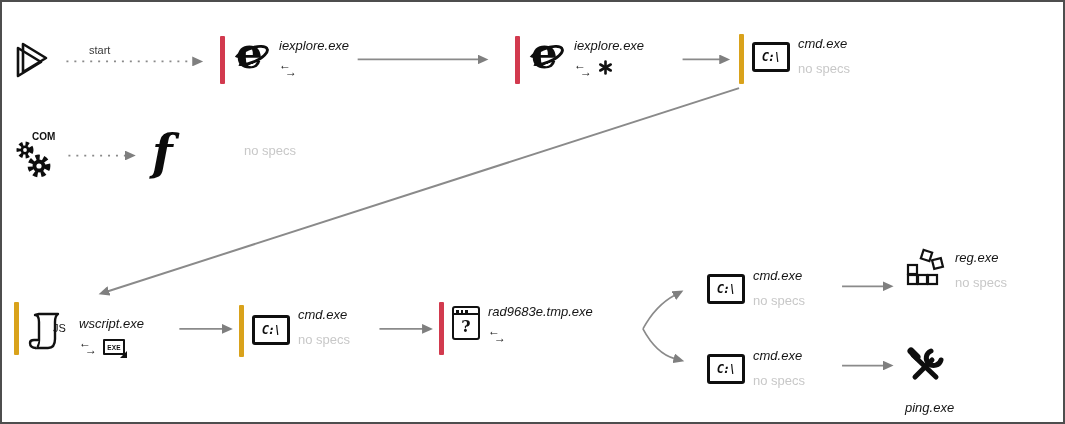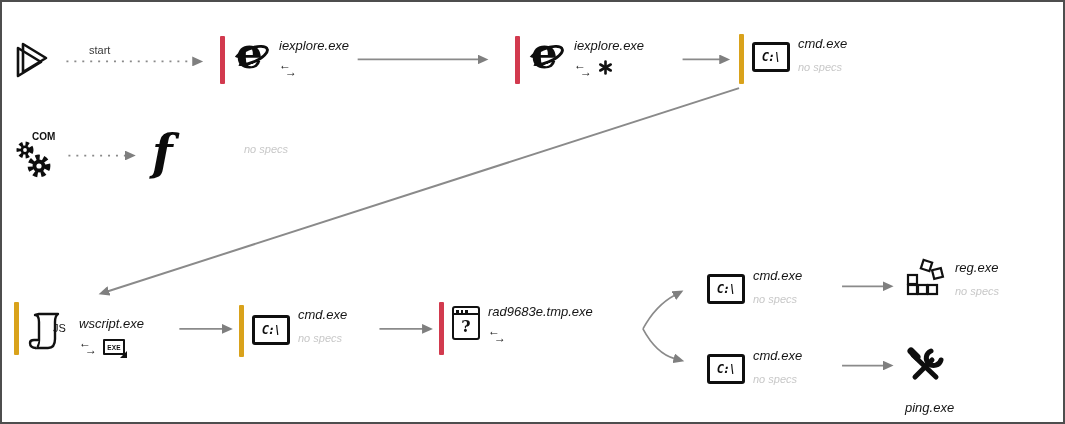--- a/index.html
+++ b/index.html
@@ -14,21 +14,21 @@
   .edge.thick{stroke-width:2;}
   .edge.dotted{stroke-dasharray:2 6;stroke-width:1.7;}
   .edge-label{position:absolute;font-size:11px;color:#3a3a3a;}
   .node{position:absolute;display:flex;align-items:flex-start;gap:8px;cursor:pointer;}
   .bar{width:5px;border-radius:1px;flex:0 0 5px;}
   .bar.red{background:var(--alert);}
   .bar.yellow{background:var(--warn);}
   .icon-wrap{position:relative;flex:0 0 auto;}
   .col{display:flex;flex-direction:column;align-items:flex-start;padding-top:3px;}
   .plabel{font-size:13px;color:var(--ink);white-space:nowrap;line-height:14px;font-style:italic;}
-  .sub{font-size:11px;color:var(--muted);margin-top:10px;white-space:nowrap;font-style:italic;}
+  .sub{font-size:13px;color:var(--muted);margin-top:10px;white-space:nowrap;}
   .flags{display:flex;align-items:center;gap:6px;margin-top:8px;height:16px;}
   
   .swap{display:inline-flex;flex-direction:column;font-weight:bold;font-size:12px;
         line-height:7px;color:#111;letter-spacing:0;}
   .swap .r{margin-left:6px;}
   
   .cmdbox{width:32px;height:24px;border:3px solid #0f0f0f;border-radius:3px;background:#fff;
           display:flex;align-items:center;justify-content:center;
           font-family:"DejaVu Sans Mono",monospace;font-weight:bold;font-style:italic;
           font-size:12px;letter-spacing:-1px;color:#0f0f0f;}
@@ -238,21 +238,21 @@
   <div class="node" style="left:705px;top:264px;">
     <span class="icon-wrap" style="margin-top:8px;">
       <span class="cmdbox">C:\</span>
     </span>
     <div class="col">
       <span class="plabel">cmd.exe</span>
       <span class="sub">no specs</span>
     </div>
   </div>
 
-  <div class="node" style="left:903px;top:256px;">
+  <div class="node" style="left:903px;top:246px;">
     <span class="icon-wrap">
       <svg width="42" height="42" viewBox="0 0 42 42">
         <g fill="#fff" stroke="#111" stroke-width="2.2">
           <rect x="3" y="17" width="9" height="9"></rect>
           <rect x="3" y="27" width="9" height="9"></rect>
           <rect x="13" y="27" width="9" height="9"></rect>
           <rect x="23" y="27" width="9" height="9"></rect>
           <rect x="17" y="3" width="9" height="9" transform="rotate(18 21.5 7.5)"></rect>
           <rect x="28" y="11" width="9" height="9" transform="rotate(-14 32.5 15.5)"></rect>
         </g>

